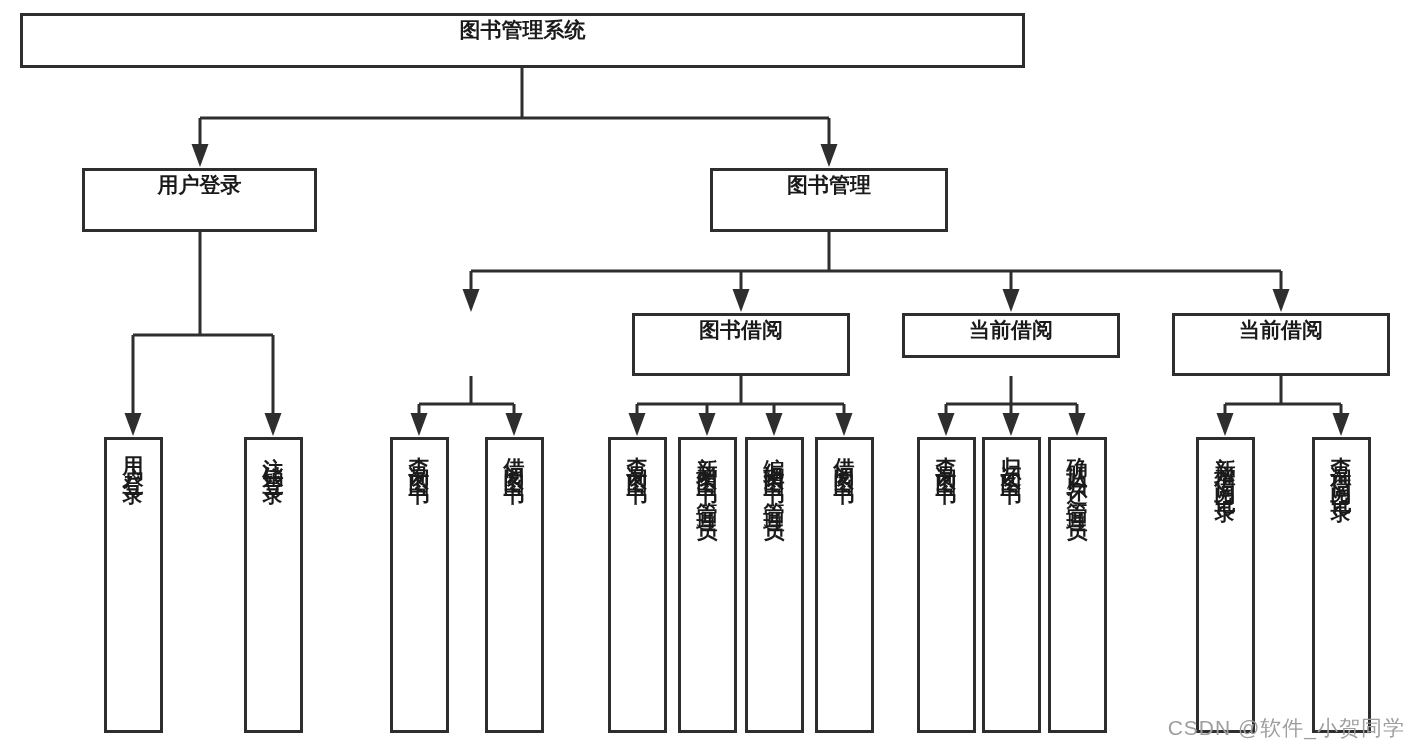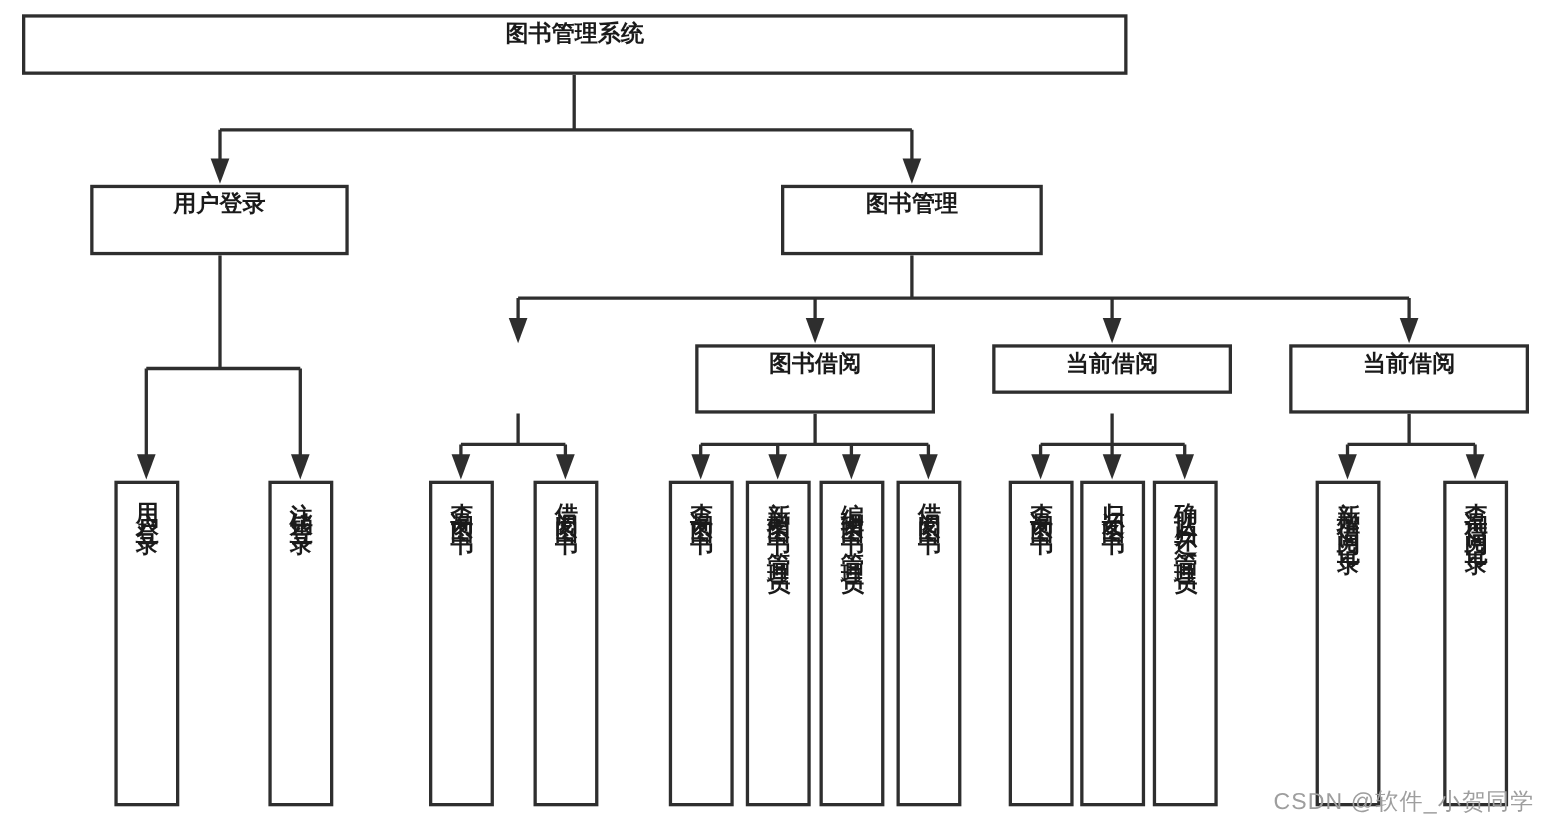--- a/index.html
+++ b/index.html
@@ -35,21 +35,21 @@
     white-space:nowrap;
   }
   .leaf .lbl{
     writing-mode:vertical-rl;
     text-orientation:mixed;
     letter-spacing:9px;
     line-height:1;
     white-space:normal;
   }
   #watermark{
-    position:absolute;right:10px;bottom:5px;
+    position:absolute;right:0;bottom:5px;
     font-size:21px;color:var(--watermark);
     z-index:5;letter-spacing:1px;
   }
 </style>
 </head>
 <body>
 
 <div id="stage">
 
   <svg id="connectors" viewBox="0 0 1405 747" xmlns="http://www.w3.org/2000/svg">

